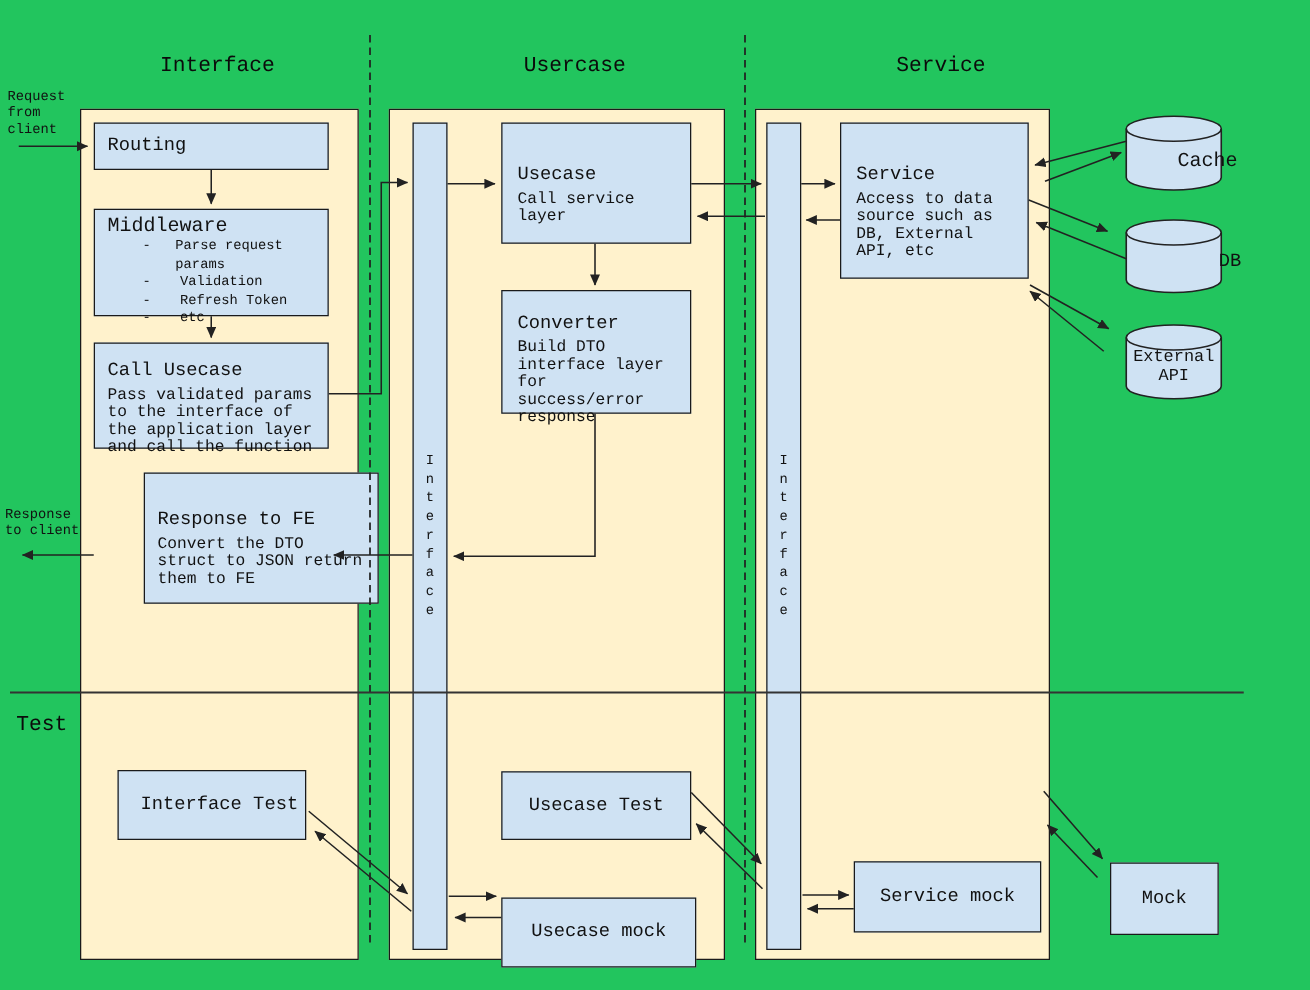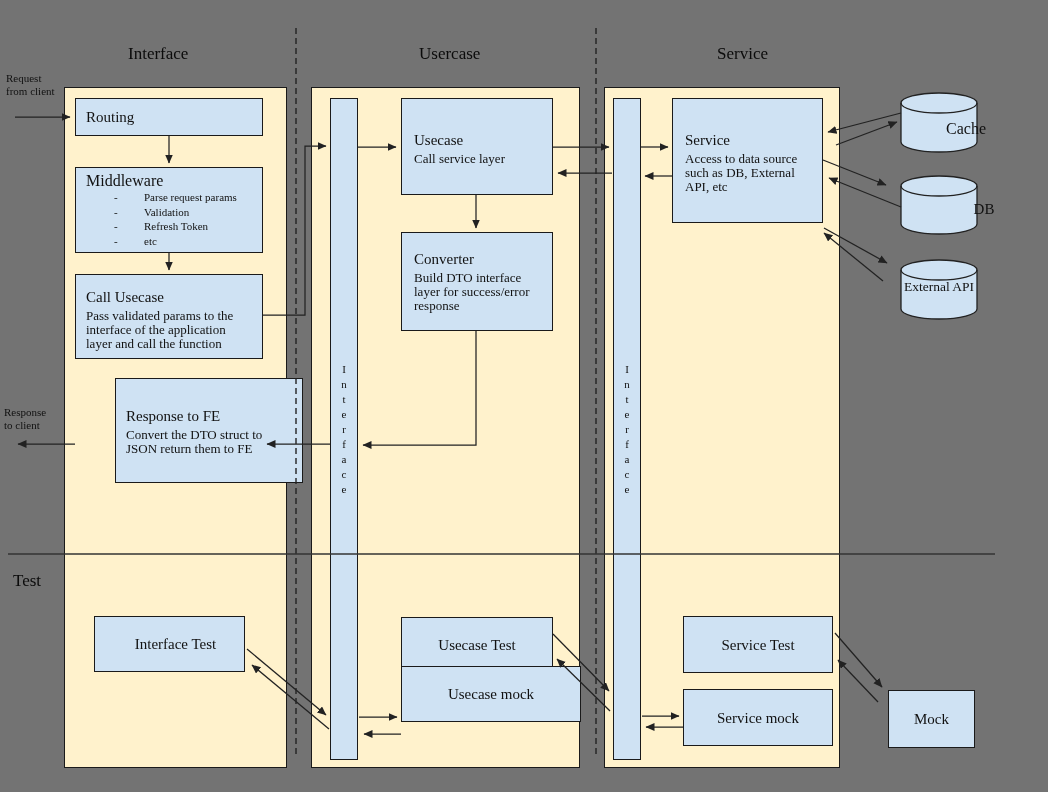--- a/index.html
+++ b/index.html
@@ -3,22 +3,22 @@
 <meta charset="utf-8">
 <style>
   :root{
     --panel-fill:#fff2cc;
     --box-fill:#cfe2f3;
     --border:#1a1a1a;
     --line:#222222;
   }
   html,body{margin:0;padding:0;background:#ffffff;}
   #canvas{
-    position:relative;width:1048px;height:792px;background:#737373;
-    font-family:Liberation Serif, serif;color:#111;overflow:hidden;
+    position:relative;width:1048px;height:792px;background:#22c55e;
+    font-family:Liberation Mono, monospace;color:#111;overflow:hidden;
   }
   .abs{position:absolute;}
   .hdr{font-size:17px;color:#0b0b0b;}
   .panel{
     position:absolute;background:var(--panel-fill);
     border:1.6px solid var(--border);box-sizing:border-box;
   }
   .box{
     position:absolute;background:var(--box-fill);
     border:1.2px solid var(--border);box-sizing:border-box;
@@ -138,25 +138,22 @@
     <div>Service</div>
     <div class="body">Access to data source such as DB, External API, etc</div>
   </div>
 
   <div class="box center-box" style="left:94px;top:616px;width:151px;height:56px;padding-left:12px;">
     <span>Interface Test</span>
   </div>
   <div class="box center-box" style="left:401px;top:617px;width:152px;height:55px;">
     <span>Usecase Test</span>
   </div>
-  <div class="box center-box" style="left:401px;top:666px;width:180px;height:56px;">
+  <div class="box center-box" style="left:401px;top:718px;width:156px;height:56px;">
     <span>Usecase mock</span>
-  </div>
-  <div class="box center-box" style="left:683px;top:616px;width:150px;height:57px;">
-    <span>Service Test</span>
   </div>
   <div class="box center-box" style="left:683px;top:689px;width:150px;height:57px;">
     <span>Service mock</span>
   </div>
   <div class="box center-box" style="left:888px;top:690px;width:87px;height:58px;">
     <span>Mock</span>
   </div>
 
   <svg width="1048" height="792">
     <defs>

